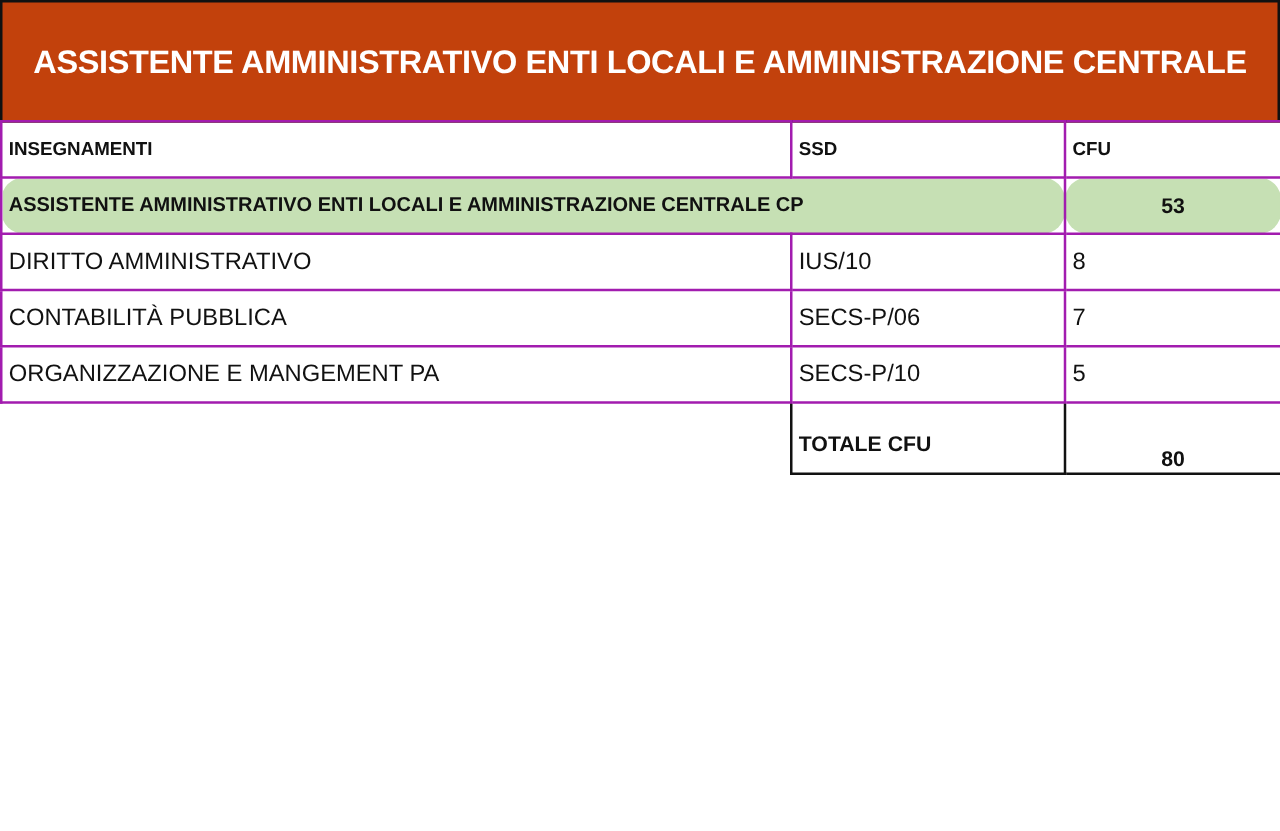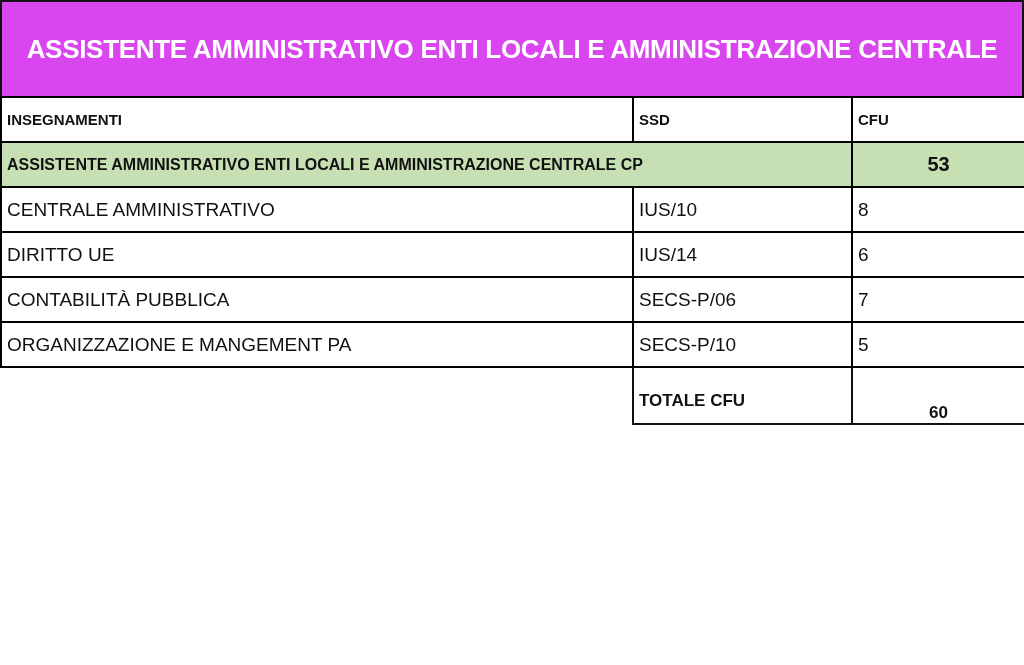--- a/index.html
+++ b/index.html
@@ -1,23 +1,23 @@
 <!DOCTYPE html>
 <html><head>
 <meta charset="utf-8">
 <style>
   html,body{margin:0;padding:0;background:#fff;}
   body{width:1024px;height:665px;overflow:hidden;font-family:"Liberation Sans",sans-serif;position:relative;}
-  .title{position:absolute;left:0;top:0;width:1020px;height:94px;background:#d946ef;border:2px solid #111;
+  .title{position:absolute;left:0;top:0;width:1020px;height:94px;background:#c2410c;border:2px solid #111;
     color:#fff;font-weight:bold;font-size:26px;display:flex;align-items:center;justify-content:center;letter-spacing:-0.3px;white-space:nowrap;}
   table{position:absolute;left:0;top:96px;border-collapse:collapse;table-layout:fixed;width:1024px;}
-  td{border:2px solid #000000;height:43px;padding:0 0 0 5px;font-size:19px;color:#111;white-space:nowrap;overflow:hidden;}
+  td{border:2px solid #a21caf;height:43px;padding:0 0 0 5px;font-size:19px;color:#111;white-space:nowrap;overflow:hidden;}
   .hdr td{font-weight:bold;font-size:15px;}
-  .grp td{background:#c6e0b4;font-weight:bold;font-size:16px;}
-  .grp td.num{text-align:center;font-size:20px;padding:0;margin-left:28px;}
+  .grp td{background:#c6e0b4;font-weight:bold;font-size:16px;border-radius:18px;}
+  .grp td.num{text-align:center;font-size:17px;padding:0;margin-left:28px;}
   .tot td{border:none;}
   .tot td.b{border:2px solid #111;font-weight:bold;font-size:17px;vertical-align:bottom;padding-bottom:12px;}
   .tot td.c{text-align:center;padding:0;}
 </style>
 </head>
 <body>
 
 <div class="title">ASSISTENTE AMMINISTRATIVO ENTI LOCALI E AMMINISTRAZIONE CENTRALE</div>
 
 <table>
@@ -30,38 +30,33 @@
       <tr class="hdr">
     <td>INSEGNAMENTI</td>
     <td>SSD</td>
     <td>CFU</td>
   </tr>
   <tr class="grp">
     <td colspan="2">ASSISTENTE AMMINISTRATIVO ENTI LOCALI E AMMINISTRAZIONE CENTRALE CP</td>
     <td class="num">53</td>
   </tr>
   <tr>
-    <td>CENTRALE AMMINISTRATIVO</td>
+    <td>DIRITTO AMMINISTRATIVO</td>
     <td>IUS/10</td>
     <td>8</td>
-  </tr>
-  <tr>
-    <td>DIRITTO UE</td>
-    <td>IUS/14</td>
-    <td>6</td>
   </tr>
   <tr>
     <td>CONTABILITÀ PUBBLICA</td>
     <td>SECS-P/06</td>
     <td>7</td>
   </tr>
   <tr>
     <td>ORGANIZZAZIONE E MANGEMENT PA</td>
     <td>SECS-P/10</td>
     <td>5</td>
   </tr>
   <tr class="tot">
     <td></td>
     <td class="b">TOTALE CFU</td>
-    <td class="b c">60</td>
+    <td class="b c">80</td>
   </tr>
 </tbody>
   </table>
 
 </body></html>

